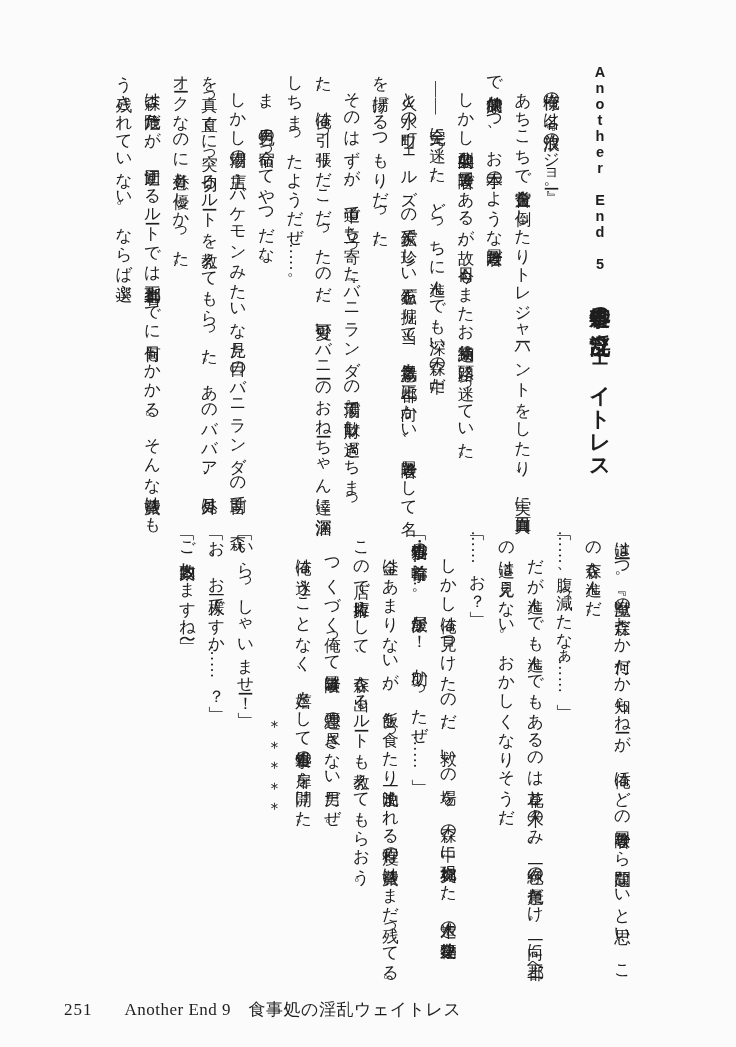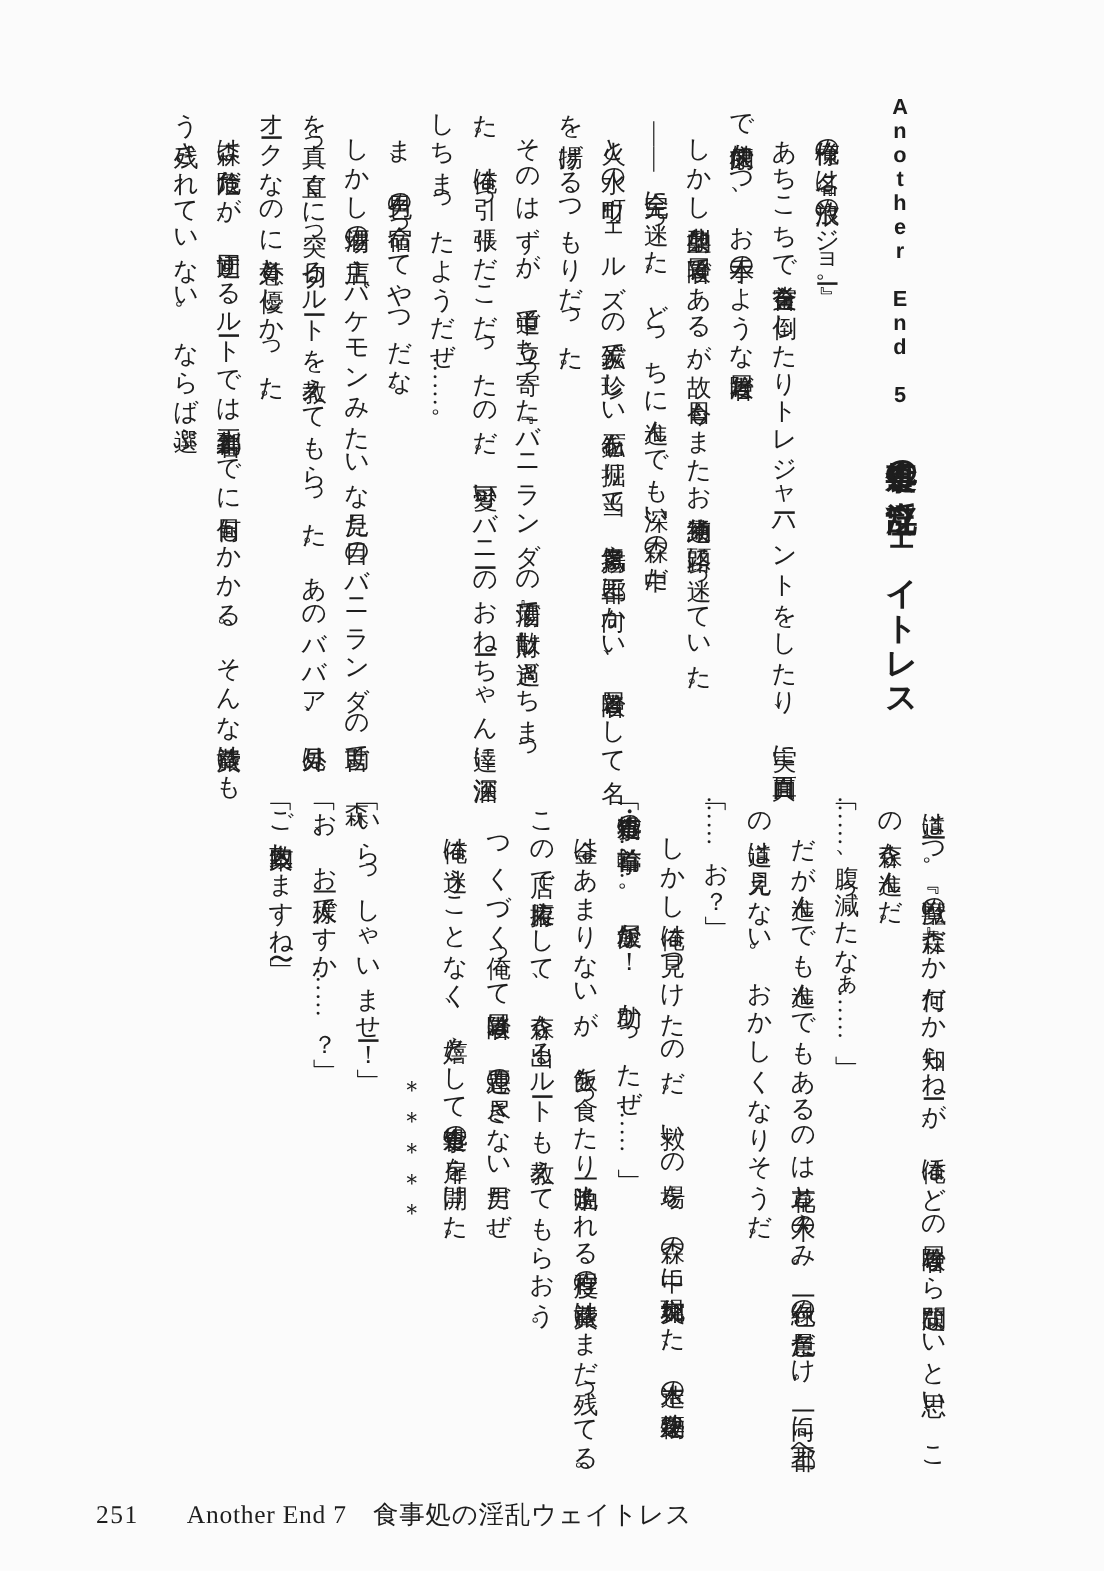--- a/index.html
+++ b/index.html
@@ -85,16 +85,16 @@
         <p class="para indent">つくづく俺って冒険者は、悪運の尽きない男だぜ。</p>
         <p class="para indent">俺は迷うことなく、嬉々として食事処の扉を開けた。</p>
         <p class="para center">＊＊＊＊＊</p>
         <p class="para">「いらっしゃいませー！」</p>
         <p class="para">「お、お一人様ですか……？」</p>
         <p class="para">「ご案内致しますね〜」</p>
       </div>
   </div>
 
   <div class="footer">
-    <span class="page-num">251</span><span class="chapter">Another End 7　食事処の淫乱ウェイトレス</span>
+    <span class="page-num">251</span><span class="chapter">Another End 9　食事処の淫乱ウェイトレス</span>
   </div>
 
 </div>
 
 </body></html>

